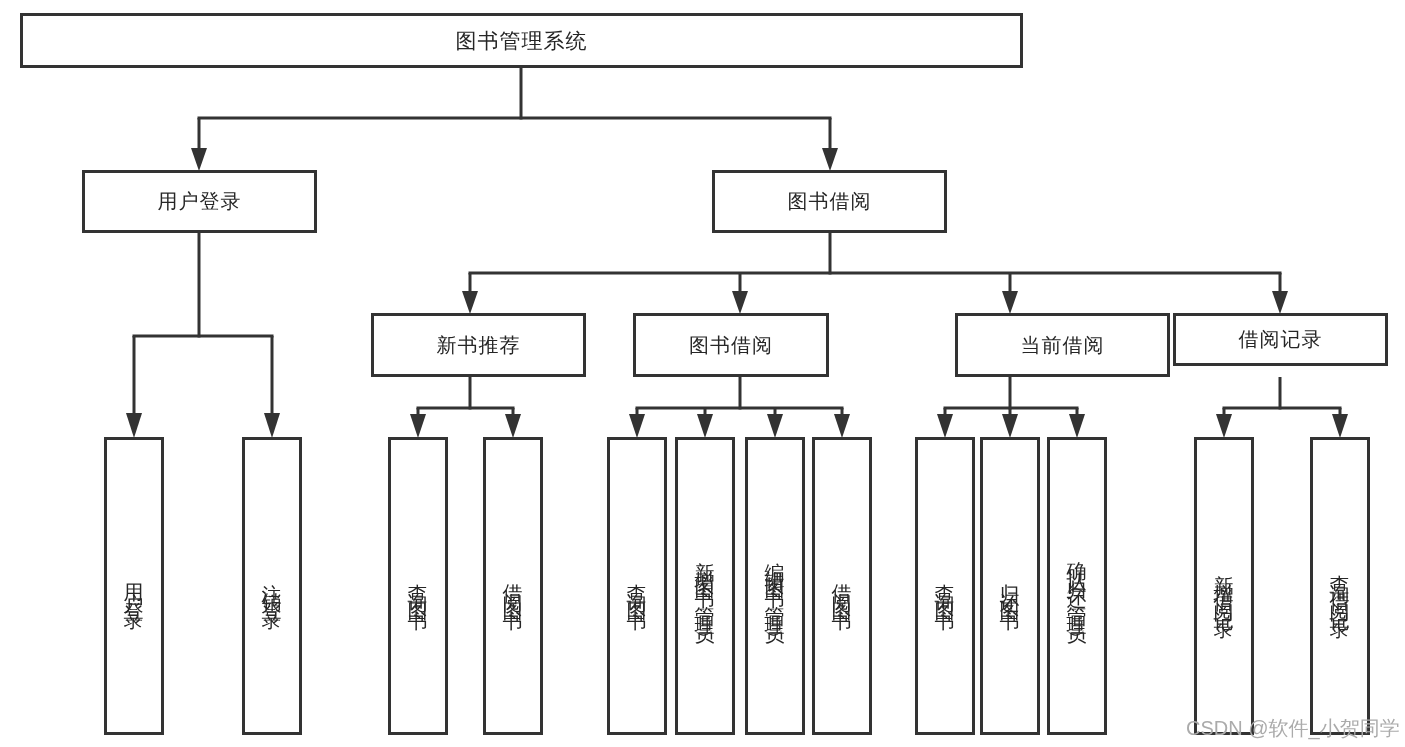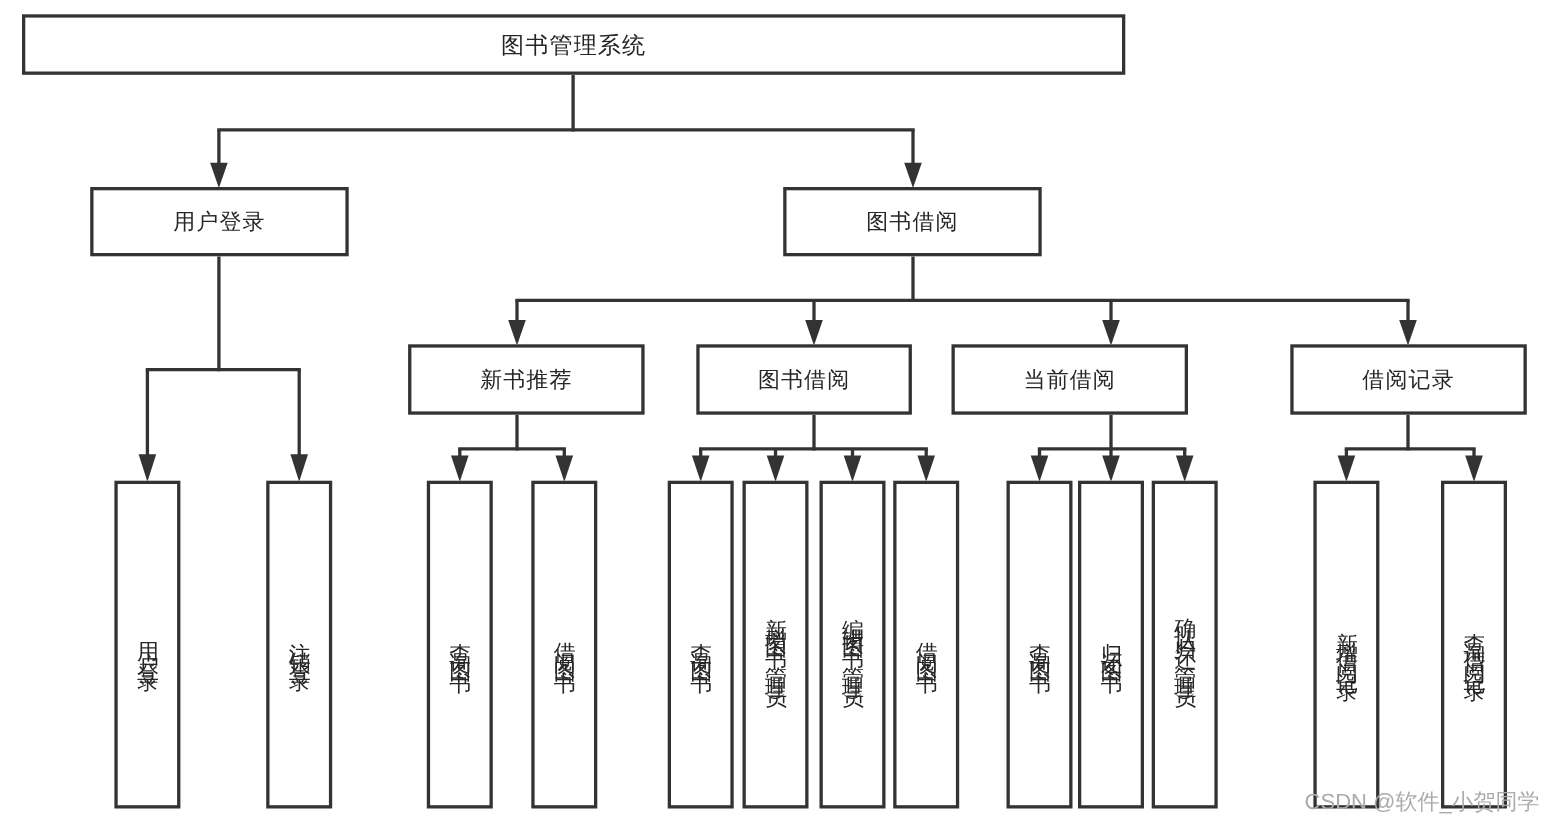--- a/index.html
+++ b/index.html
@@ -158,24 +158,24 @@
   <div class="box l2" style="left:712px; top:170px; width:235px; height:63px;">
     <span>图书借阅</span>
   </div>
 
   <div class="box l3" style="left:371px; top:313px; width:215px; height:64px;">
     <span>新书推荐</span>
   </div>
   <div class="box l3" style="left:633px; top:313px; width:196px; height:64px;">
     <span>图书借阅</span>
   </div>
-  <div class="box l3" style="left:865px; top:313px; width:215px; height:64px;">
+  <div class="box l3" style="left:955px; top:313px; width:215px; height:64px;">
     <span>当前借阅</span>
   </div>
-  <div class="box l3" style="left:1173px; top:313px; width:215px; height:64px;">
+  <div class="box l3" style="left:1173px; top:313px; width:215px; height:53px;">
     <span>借阅记录</span>
   </div>
 
   <div class="leaf" style="left:104px;">
     <span>用户登录</span>
   </div>
   <div class="leaf" style="left:242px;">
     <span>注销登录</span>
   </div>
 

